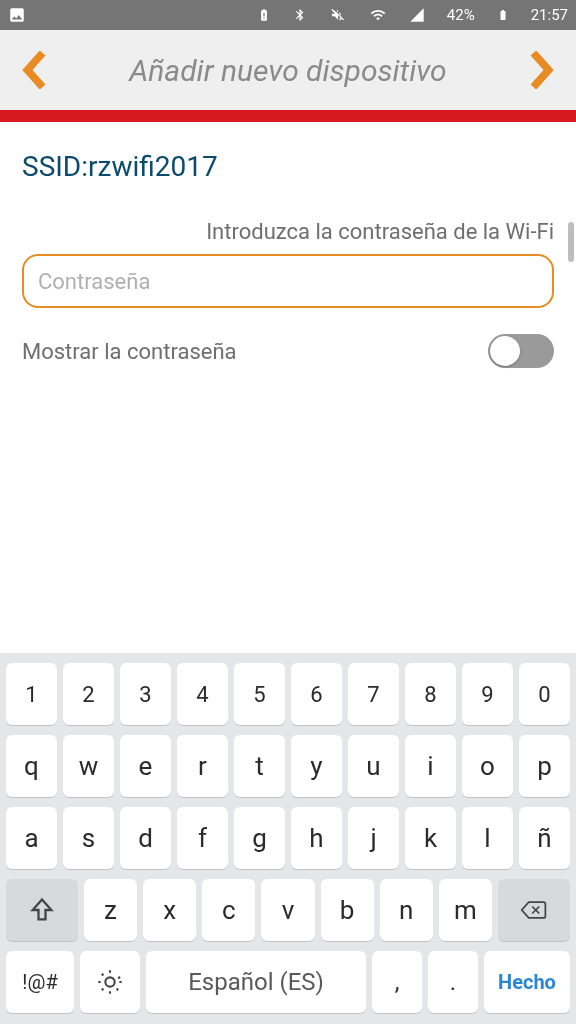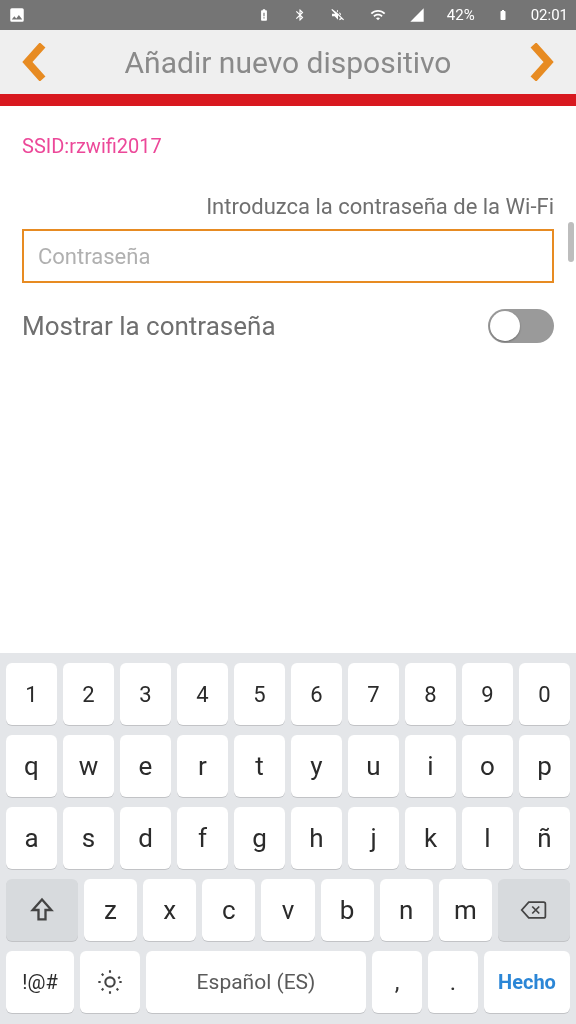--- a/index.html
+++ b/index.html
@@ -7,44 +7,45 @@
 
   .statusbar {
     height: 30px; background: #757575; color: #fff;
     display: flex; align-items: center; justify-content: space-between;
     padding: 0 8px; font-size: 15px;
   }
   .statusbar-left, .statusbar-right { display: flex; align-items: center; gap: 22px; }
   .statusbar-right svg { fill: #fff; }
 
   .header {
-    height: 64px; background: #efefef;
+    height: 80px; background: #efefef;
     display: flex; align-items: center; justify-content: space-between;
     padding: 0 20px;
+    font-style: italic;
   }
   .header-title { color: #8a8a8a; font-size: 30px; font-weight: 400; }
   .chevron { width: 30px; height: 38px; }
 
   .red-bar { height: 12px; background: #d8181f; }
 
   .content { padding: 28px 22px 0 22px; }
-  .ssid-line { color: #ec4899; font-size: 20px; margin-bottom: 36px; }
+  .ssid-line { color: #0c4a6e; font-size: 28px; margin-bottom: 36px; }
   .label { color: #6f6f6f; font-size: 22px; margin-bottom: 10px; text-align: right; }
 
   .pw-input {
-    width: 100%; height: 54px; border: 2px solid #e78b22; border-radius: 0;
+    width: 100%; height: 54px; border: 2px solid #e78b22; border-radius: 16px;
     padding: 0 14px; font-size: 22px; color: #4d7c0f; outline: none;
   }
   .pw-input::placeholder { color: #b0b0b0; }
 
   .show-row {
     display: flex; align-items: center; justify-content: space-between;
     margin-top: 26px;
   }
-  .show-label { color: #6f6f6f; font-size: 26px; }
+  .show-label { color: #6f6f6f; font-size: 22px; }
   .toggle {
     width: 66px; height: 34px; background: #9a9a9a; border-radius: 17px;
     position: relative;
   }
   .toggle-knob {
     width: 30px; height: 30px; background: #fff; border-radius: 50%;
     position: absolute; top: 2px; left: 2px;
     box-shadow: 0 1px 2px rgba(0,0,0,.3);
   }
 
@@ -65,21 +66,21 @@
     display: flex; align-items: center; justify-content: center;
     font-size: 26px; color: #2b2b2b; flex: 1;
     box-shadow: 0 1px 0 rgba(0,0,0,.15);
   }
   .key.num { font-size: 22px; }
   .key.shift, .key.bksp {
     flex: 0 0 72px; background: #d7dadd;
   }
   .key.sym { flex: 0 0 68px; font-size: 20px; }
   .key.gear { flex: 0 0 60px; }
-  .key.space { flex: 1; font-size: 21px; color: #5a5a5a; }
+  .key.space { flex: 1; font-size: 24px; color: #5a5a5a; }
   .key.comma, .key.period { flex: 0 0 50px; font-size: 24px; color: #333; }
   .key.done { flex: 0 0 86px; color: #2b86d6; font-size: 20px; font-weight: 700; }
   .key svg { width: 28px; height: 28px; }
   .r3 .key { flex: 0 0 51px; }
 </style>
 </head>
 <body>
 
 <div class="statusbar">
   <div class="statusbar-left">
@@ -100,21 +101,21 @@
     <svg width="18" height="16" viewBox="0 0 24 24">
         <path d="M1 9l2 2c4.97-4.97 13.03-4.97 18 0l2-2C16.93 2.93 7.07 2.93 1 9zm8 8 3 3 3-3c-1.65-1.66-4.34-1.66-6 0zm-4-4 2 2c2.76-2.76 7.24-2.76 10 0l2-2C15.14 9.14 8.87 9.14 5 13z"></path>
       </svg>
     <svg width="16" height="16" viewBox="0 0 24 24">
         <path d="M2 22h20V2L2 22z"></path>
       </svg>
     <span>42%</span>
     <svg width="12" height="18" viewBox="0 0 24 24">
         <path d="M15.67 4H14V2h-4v2H8.33C7.6 4 7 4.6 7 5.33v15.33C7 21.4 7.6 22 8.33 22h7.33C16.4 22 17 21.4 17 20.67V5.33C17 4.6 16.4 4 15.67 4z"></path>
       </svg>
-    <span>02:01</span>
+    <span>21:57</span>
   </div>
 </div>
 
 <div class="header">
   <svg class="chevron" viewBox="0 0 24 40">
       <path d="M20 2 L4 20 L20 38" fill="none" stroke="#e78b22" stroke-width="8" stroke-linecap="butt"></path>
     </svg>
   <div class="header-title">Añadir nuevo dispositivo</div>
   <svg class="chevron" viewBox="0 0 24 40">
       <path d="M4 2 L20 20 L4 38" fill="none" stroke="#e78b22" stroke-width="8" stroke-linecap="butt"></path>

